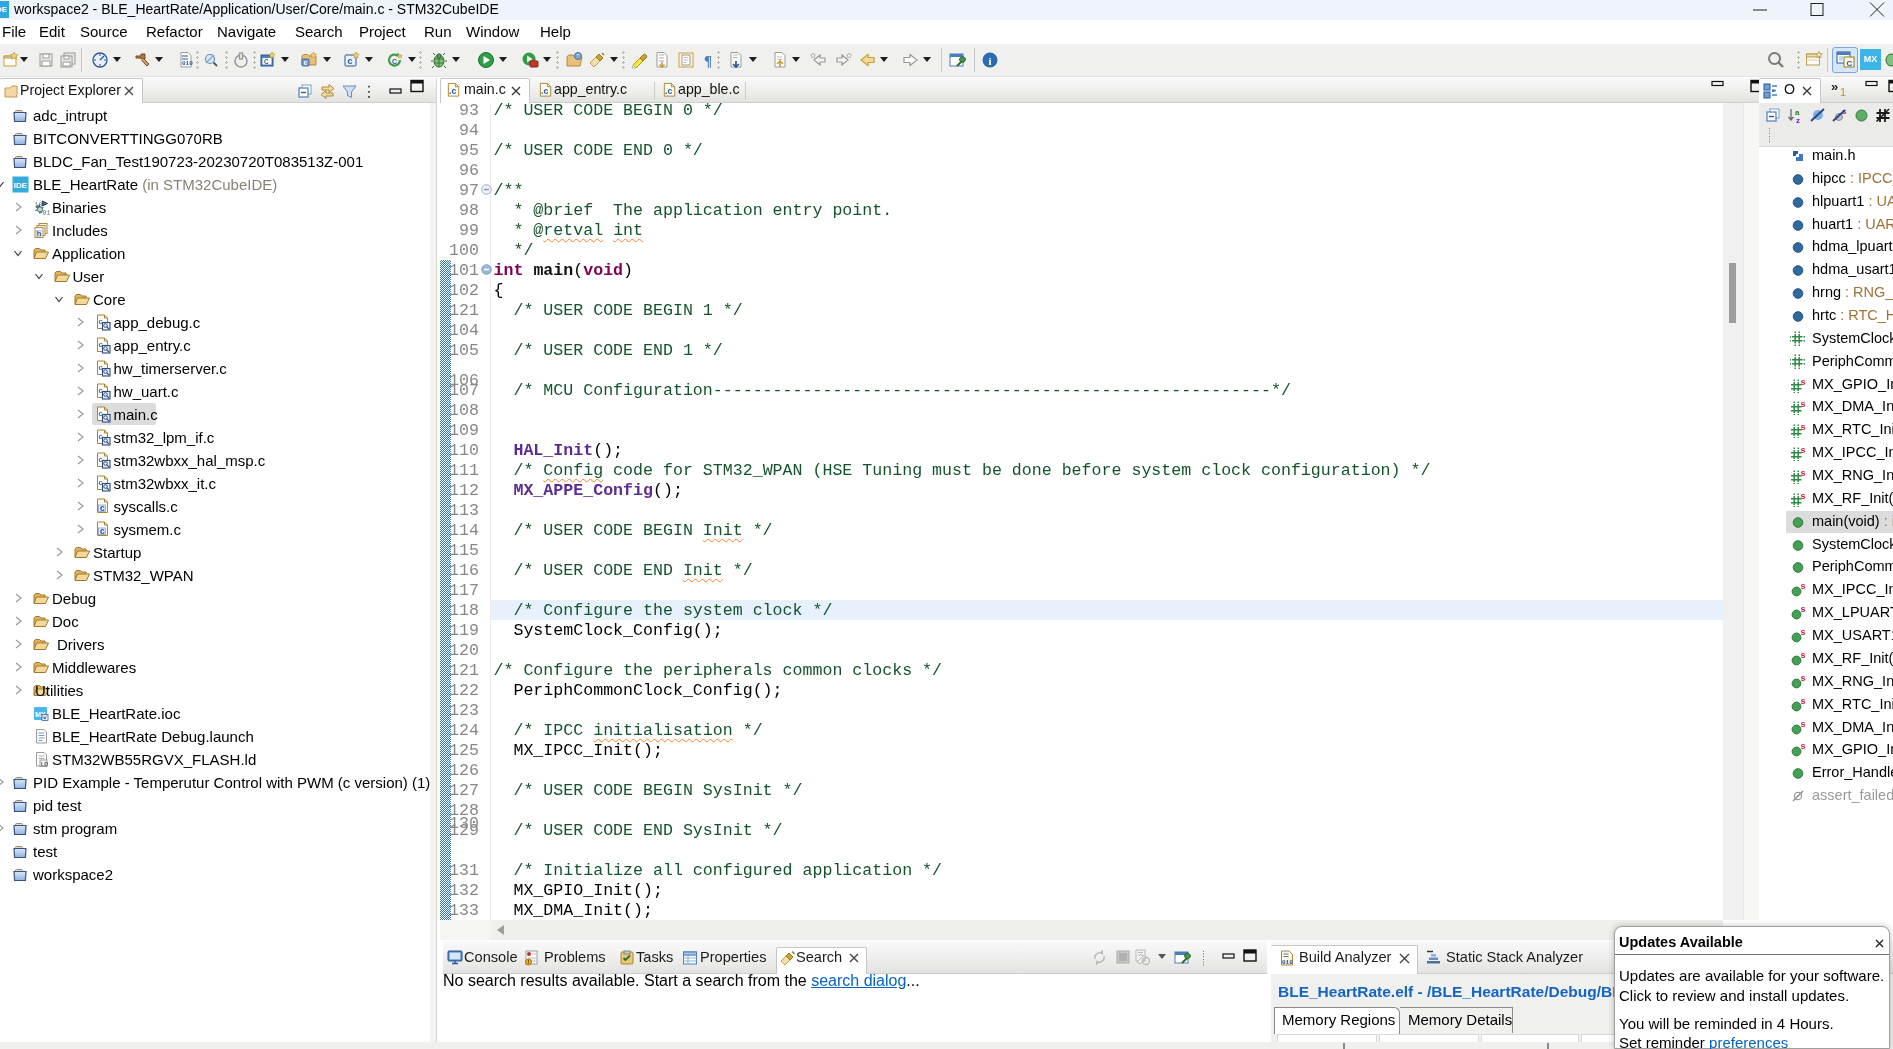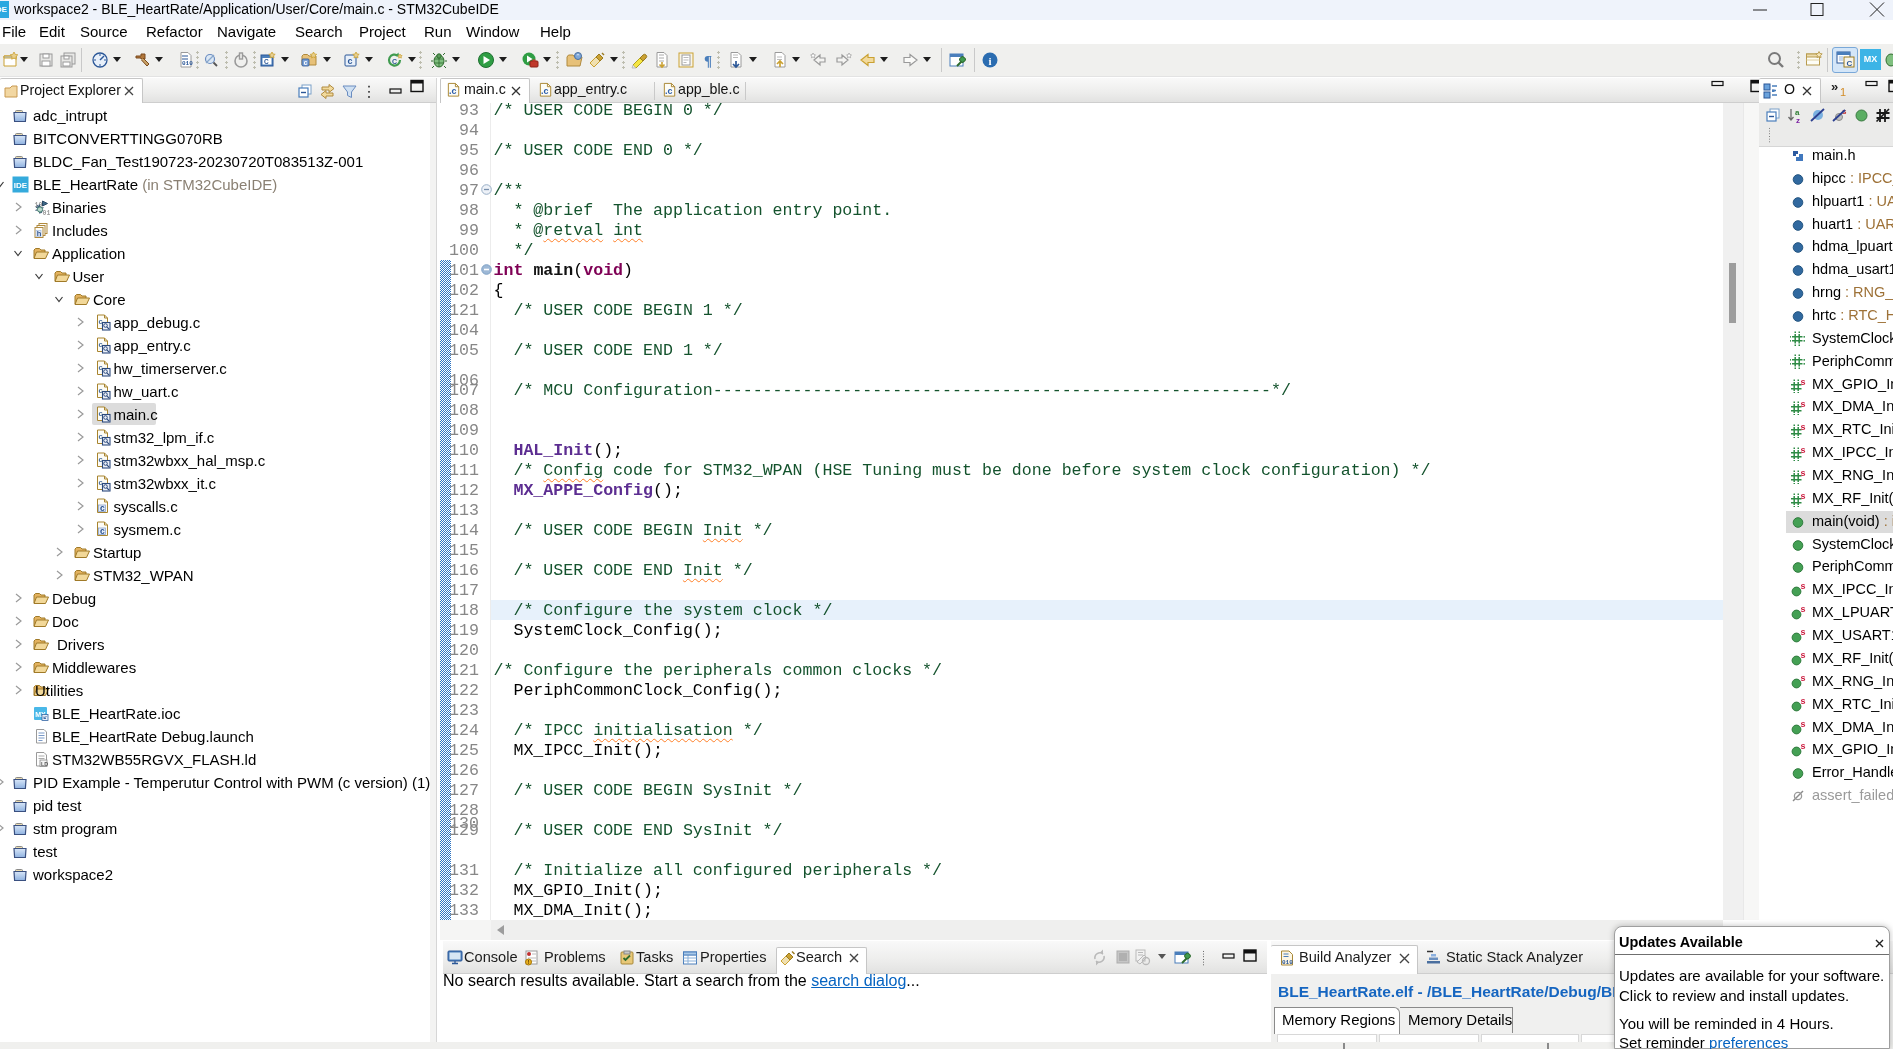--- a/index.html
+++ b/index.html
@@ -701,21 +701,21 @@
 <div class="cl" style="top:557px;"><span class="ln">121</span><span class="ct"><span class="cmt">/* Configure the peripherals common clocks */</span></span></div>
 <div class="cl" style="top:577px;"><span class="ln">122</span><span class="ct"><span>  PeriphCommonClock_Config();</span></span></div>
 <div class="cl" style="top:597px;"><span class="ln">123</span><span class="ct"></span></div>
 <div class="cl" style="top:617px;"><span class="ln">124</span><span class="ct"><span class="cmt">  /* IPCC </span><span class="cmt sq">initialisation</span><span class="cmt"> */</span></span></div>
 <div class="cl" style="top:637px;"><span class="ln">125</span><span class="ct"><span>  MX_IPCC_Init();</span></span></div>
 <div class="cl" style="top:657px;"><span class="ln">126</span><span class="ct"></span></div>
 <div class="cl" style="top:677px;"><span class="ln">127</span><span class="ct"><span class="cmt">  /* USER CODE BEGIN SysInit */</span></span></div>
 <div class="cl" style="top:697px;"><span class="ln">128</span><span class="ct"></span></div>
 <div class="cl" style="top:717px;"><span class="ln">129</span><span class="ct"><span class="cmt">  /* USER CODE END SysInit */</span></span></div>
 <div class="cl" style="top:710px;"><span class="ln">130</span><span class="ct"></span></div>
-<div class="cl" style="top:757px;"><span class="ln">131</span><span class="ct"><span class="cmt">  /* Initialize all configured peripherals */</span></span></div>
+<div class="cl" style="top:757px;"><span class="ln">131</span><span class="ct"><span class="cmt">  /* Initialize all configured application */</span></span></div>
 <div class="cl" style="top:777px;"><span class="ln">132</span><span class="ct"><span>  MX_GPIO_Init();</span></span></div>
 <div class="cl" style="top:797px;"><span class="ln">133</span><span class="ct"><span>  MX_DMA_Init();</span></span></div>
 <svg style="position:absolute;left:41px;top:81px;" width="12" height="12">
             <circle cx="5.5" cy="5.5" r="4.8" fill="#eef2f8" stroke="#98aec6" stroke-width="1"></circle>
             <line x1="3" y1="5.5" x2="8" y2="5.5" stroke="#7890ac" stroke-width="1.3"></line>
           </svg>
 <svg style="position:absolute;left:41px;top:161px;" width="12" height="12">
             <circle cx="5.5" cy="5.5" r="4.8" fill="#9db8d6" stroke="#7fa2c6" stroke-width="1"></circle>
             <line x1="3" y1="5.5" x2="8" y2="5.5" stroke="#ffffff" stroke-width="1.6"></line>
           </svg>

